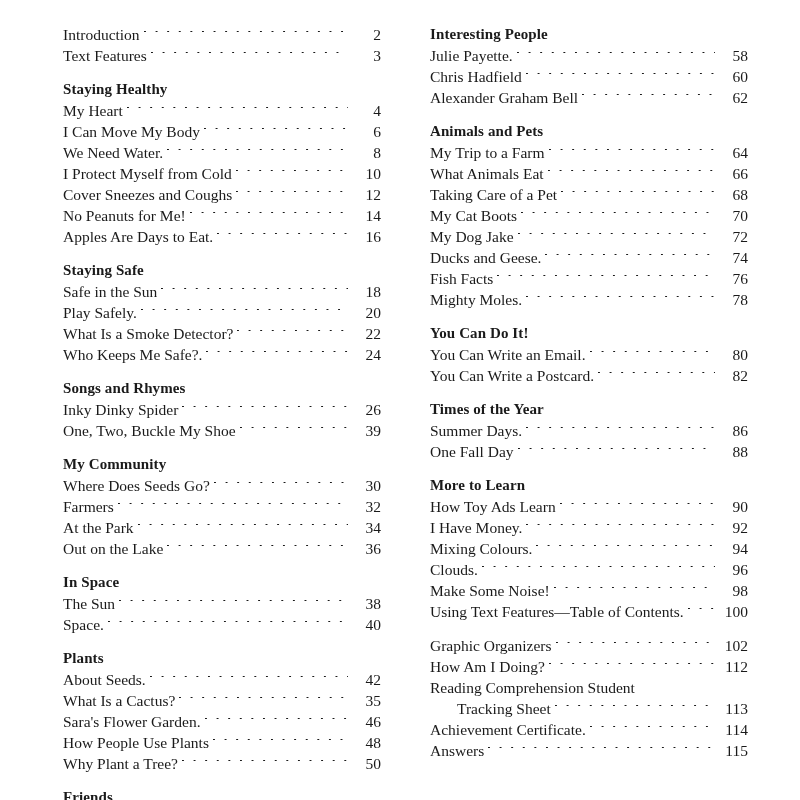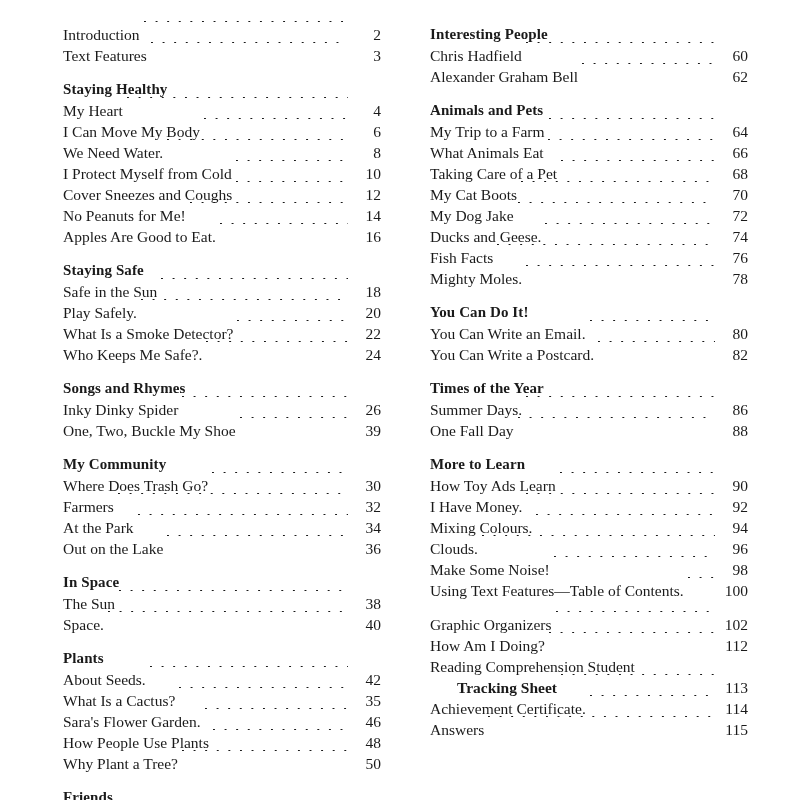--- a/index.html
+++ b/index.html
@@ -41,21 +41,21 @@
   .section-heading {
     font-weight: bold;
     font-size: 15px;
     line-height: 21px;
     letter-spacing: 0.1px;
     white-space: nowrap;
   }
 
   .entry {
     display: flex;
-    align-items: flex-start;
+    align-items: center;
     font-size: 15.5px;
     line-height: 21px;
     white-space: nowrap;
   }
   .entry-title {
     flex: 0 0 auto;
     padding-right: 3px;
   }
   .entry-leader {
     flex: 1 1 auto;
@@ -79,21 +79,21 @@
   }
   .entry-page {
     flex: 0 0 auto;
     width: 26px;
     text-align: right;
     padding-left: 6px;
     font-size: 15.5px;
   }
   
   .entry.wrap-first .entry-leader::before { display: none; }
-  .entry.wrap-cont .entry-title { padding-left: 27px; font-weight: bold; }
+  .entry.wrap-cont .entry-title { padding-left: 27px; }
 </style>
 </head>
 <body>
 
 <div id="toc-page">
   <div class="columns">
     <div class="column left" id="col-left">
         <div class="section">
           <div class="entry">
             <span class="entry-title">Introduction</span>
@@ -132,21 +132,21 @@
             <span class="entry-title">Cover Sneezes and Coughs</span>
             <span class="entry-leader"></span>
             <span class="entry-page">12</span>
           </div>
           <div class="entry">
             <span class="entry-title">No Peanuts for Me!</span>
             <span class="entry-leader"></span>
             <span class="entry-page">14</span>
           </div>
           <div class="entry">
-            <span class="entry-title">Apples Are Good to Eat.</span>
+            <span class="entry-title">Apples Are Days to Eat.</span>
             <span class="entry-leader"></span>
             <span class="entry-page">16</span>
           </div>
         </div>
         <div class="section">
           <div class="section-heading">Staying Safe</div>
           <div class="entry">
             <span class="entry-title">Safe in the Sun</span>
             <span class="entry-leader"></span>
             <span class="entry-page">18</span>
@@ -176,21 +176,21 @@
           </div>
           <div class="entry">
             <span class="entry-title">One, Two, Buckle My Shoe</span>
             <span class="entry-leader"></span>
             <span class="entry-page">39</span>
           </div>
         </div>
         <div class="section">
           <div class="section-heading">My Community</div>
           <div class="entry">
-            <span class="entry-title">Where Does Trash Go?</span>
+            <span class="entry-title">Where Does Seeds Go?</span>
             <span class="entry-leader"></span>
             <span class="entry-page">30</span>
           </div>
           <div class="entry">
             <span class="entry-title">Farmers</span>
             <span class="entry-leader"></span>
             <span class="entry-page">32</span>
           </div>
           <div class="entry">
             <span class="entry-title">At the Park</span>
@@ -244,20 +244,25 @@
             <span class="entry-page">50</span>
           </div>
         </div>
         <div class="section">
           <div class="section-heading">Friends</div>
         </div>
       </div>
     <div class="column right" id="col-right">
         <div class="section">
           <div class="section-heading">Interesting People</div>
+          <div class="entry">
+            <span class="entry-title">Julie Payette.</span>
+            <span class="entry-leader"></span>
+            <span class="entry-page">58</span>
+          </div>
           <div class="entry">
             <span class="entry-title">Chris Hadfield</span>
             <span class="entry-leader"></span>
             <span class="entry-page">60</span>
           </div>
           <div class="entry">
             <span class="entry-title">Alexander Graham Bell</span>
             <span class="entry-leader"></span>
             <span class="entry-page">62</span>
           </div>

